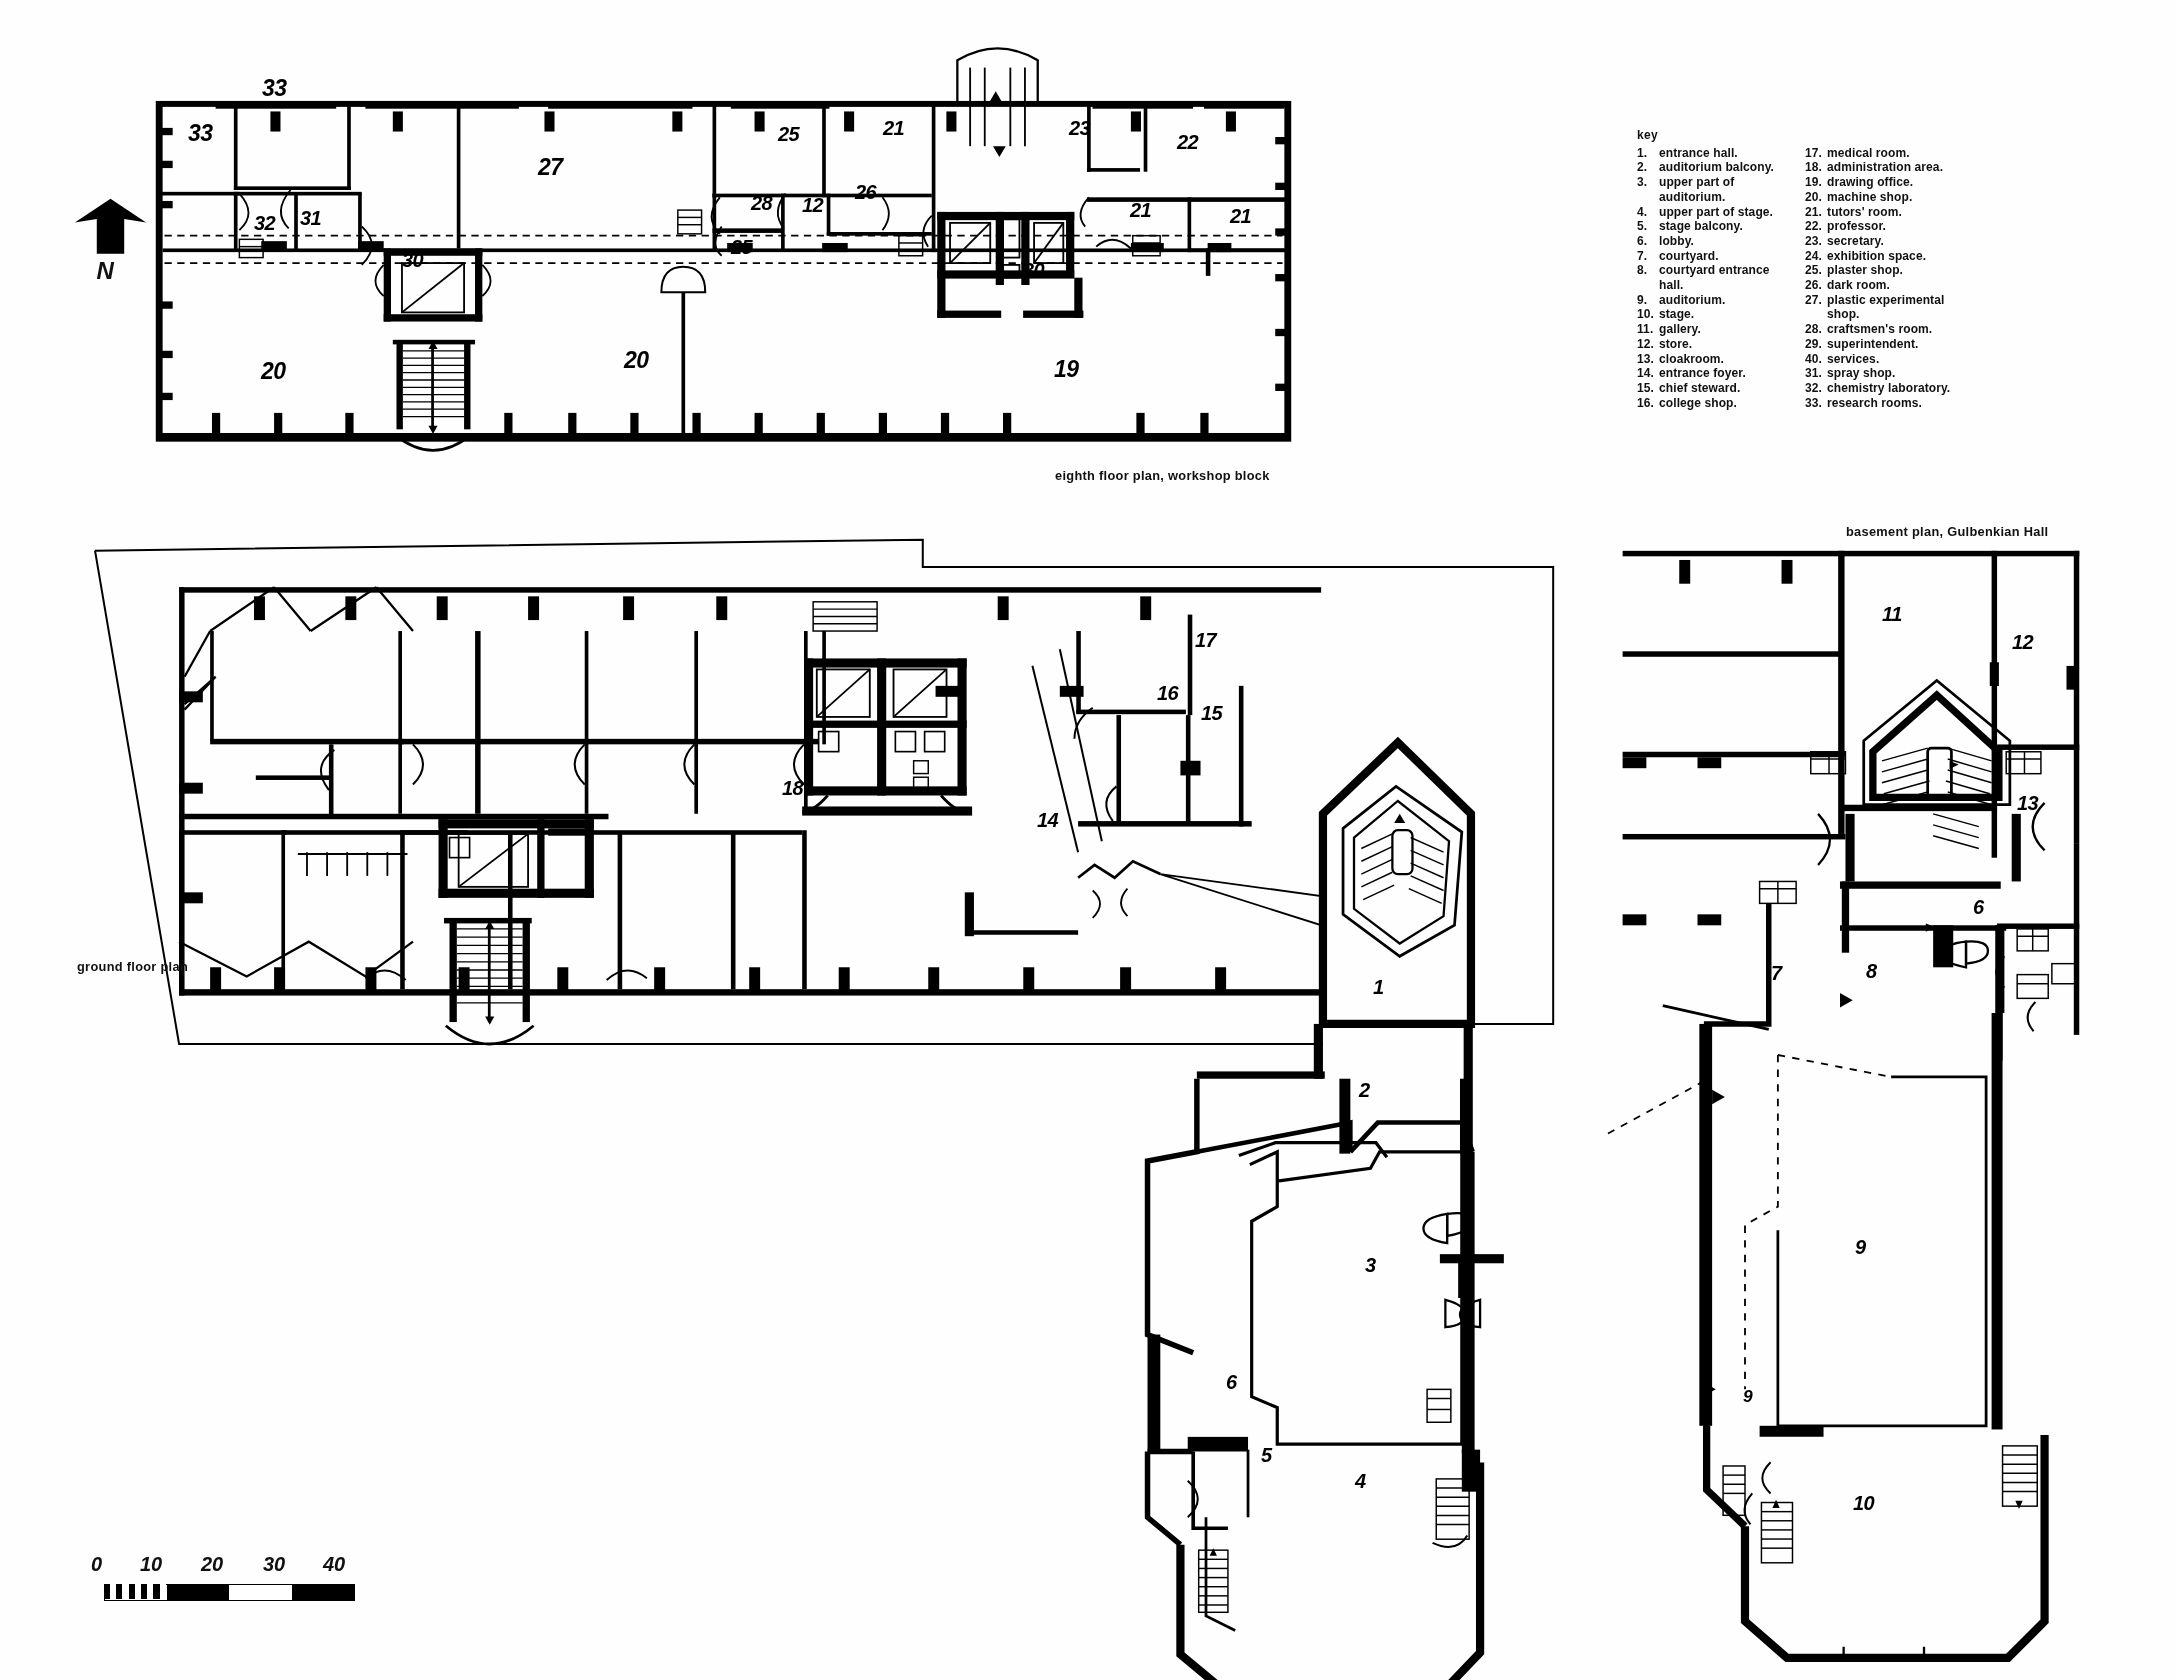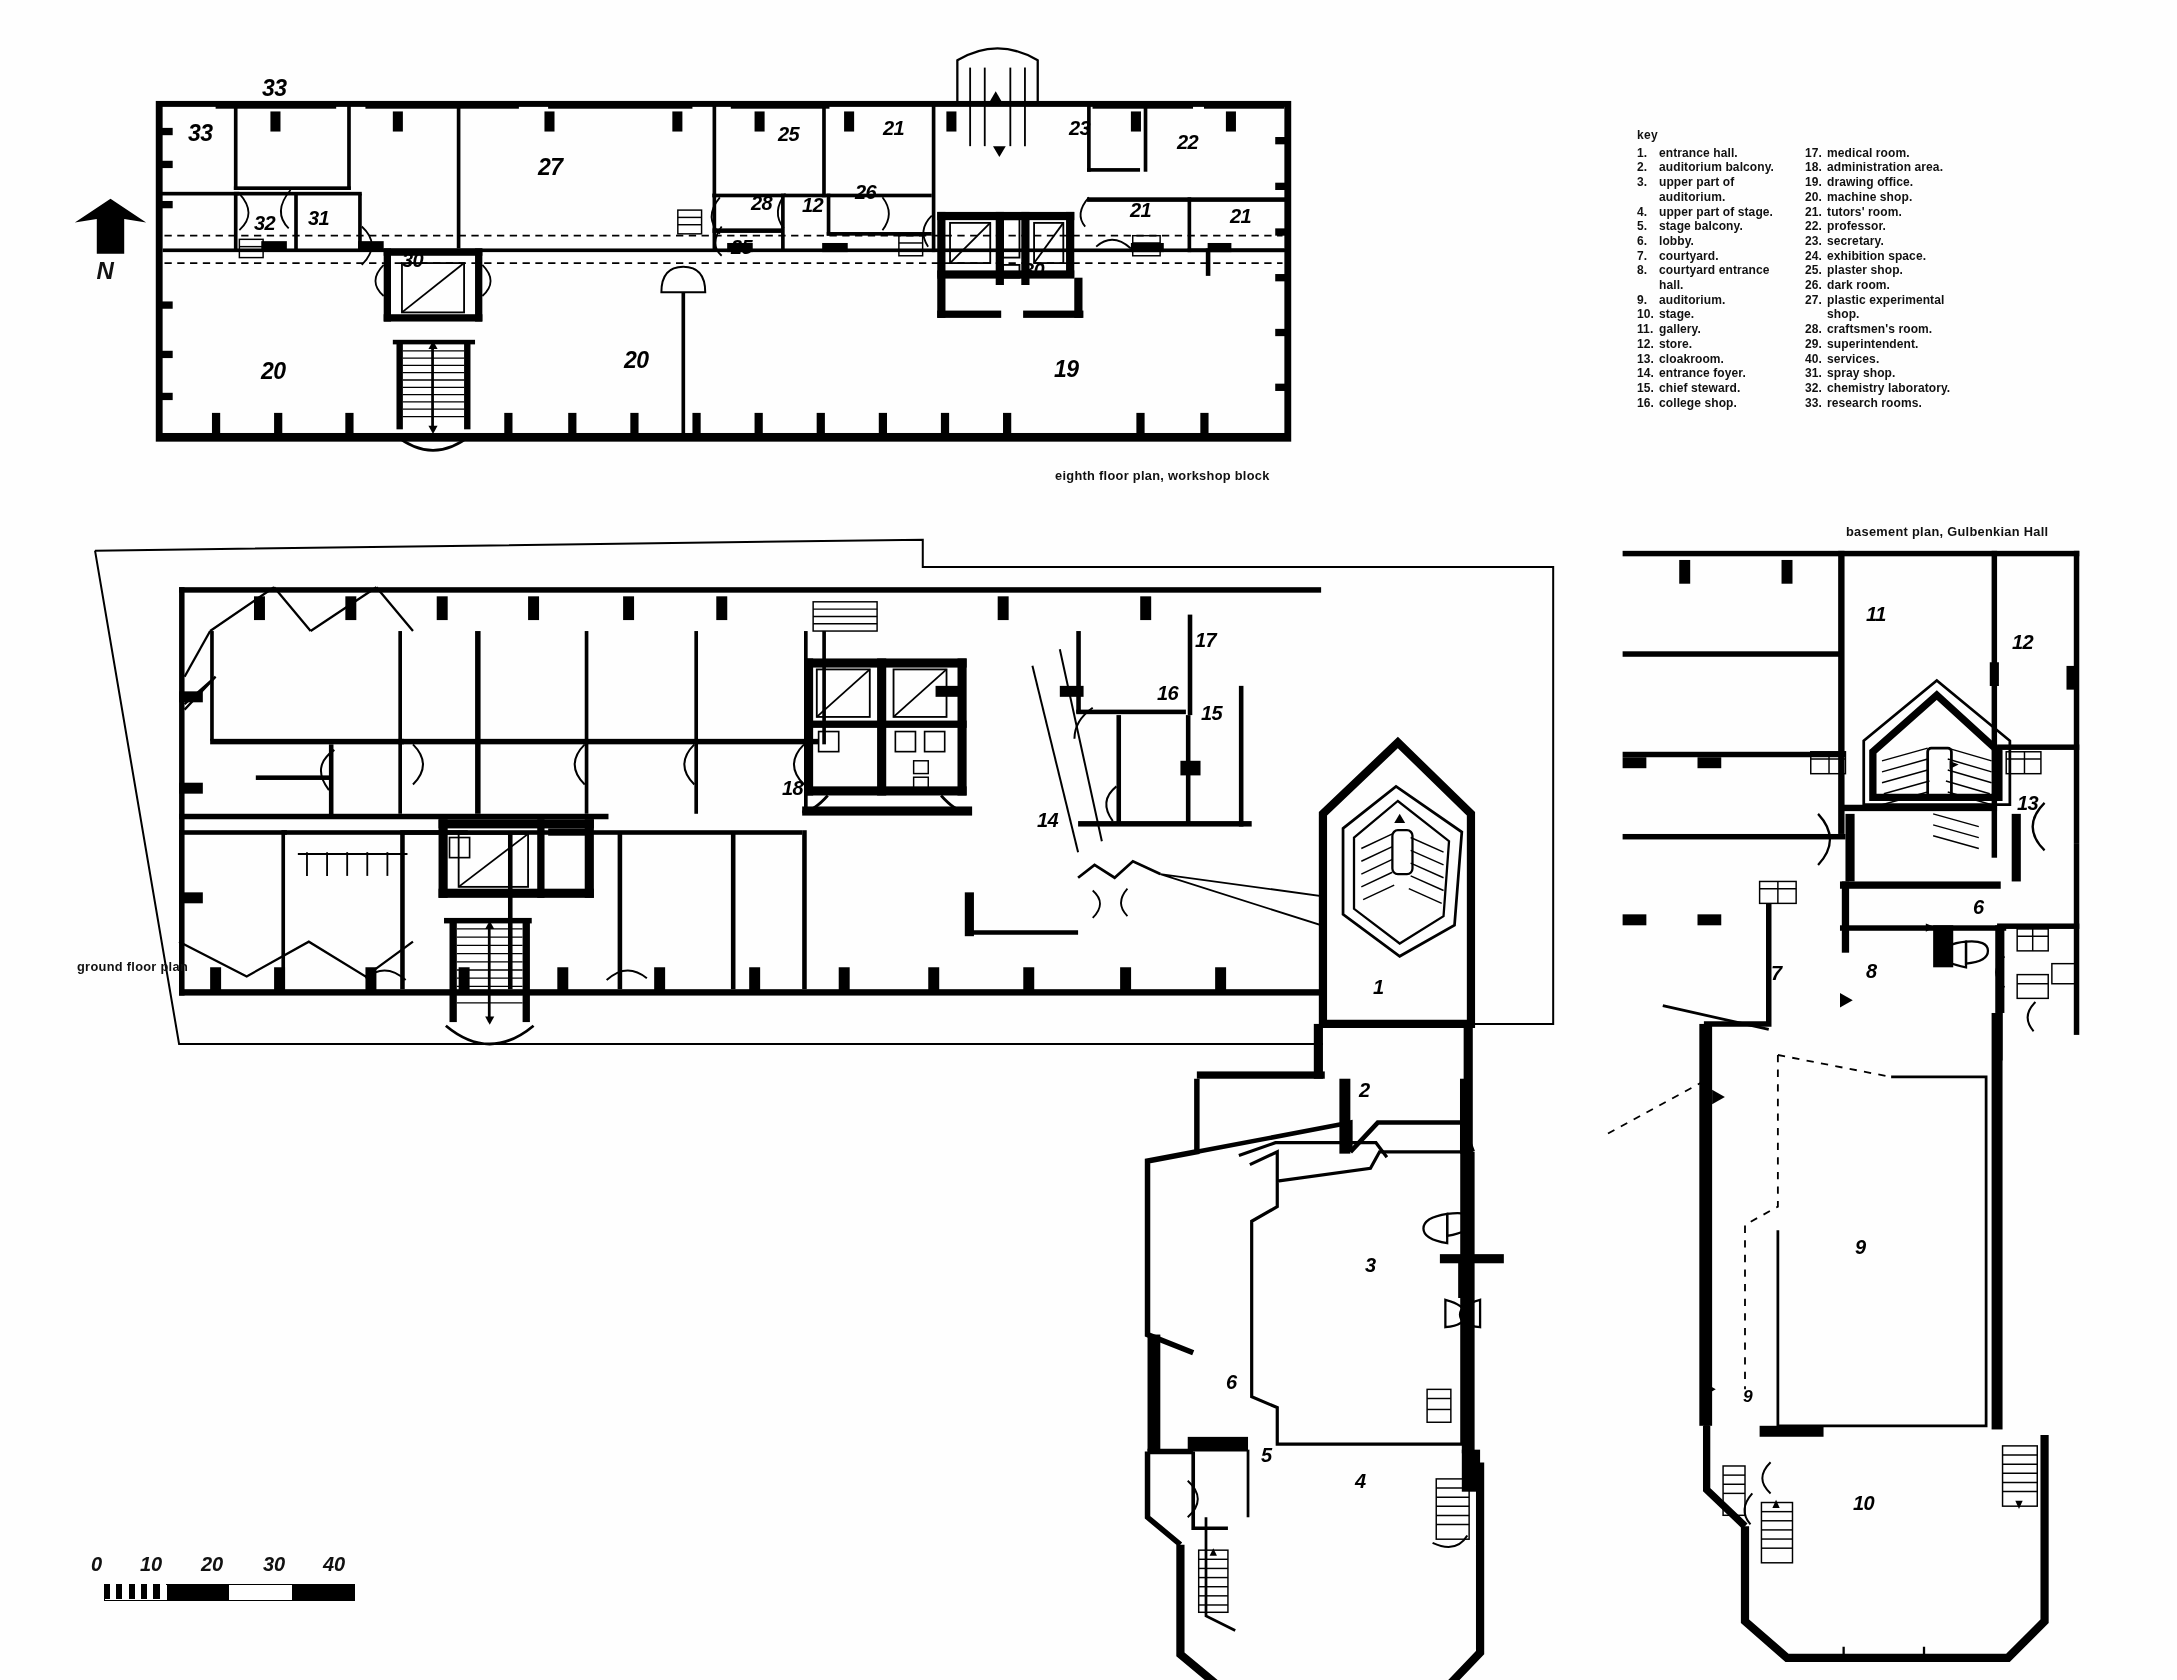--- a/index.html
+++ b/index.html
@@ -274,21 +274,21 @@
           <line x1="1240" y1="274" x2="1270" y2="274"></line>
           <rect x="262" y="262" width="26" height="20" fill="none"></rect>
           <line x1="262" y1="270" x2="288" y2="270"></line>
         </g>
       </g>
     </svg>
 
     <span class="rm l" style="left:262px;top:75px;">33</span>
     <span class="rm l" style="left:188px;top:120px;">33</span>
     <span class="rm m" style="left:254px;top:212px;">32</span>
-    <span class="rm m" style="left:300px;top:207px;margin-left:8px;">31</span>
+    <span class="rm m" style="left:300px;top:207px;">31</span>
     <span class="rm m" style="left:402px;top:249px;">30</span>
     <span class="rm l" style="left:538px;top:154px;">27</span>
     <span class="rm m" style="left:778px;top:123px;">25</span>
     <span class="rm m" style="left:883px;top:117px;">21</span>
     <span class="rm m" style="left:751px;top:192px;">28</span>
     <span class="rm m" style="left:802px;top:194px;">12</span>
     <span class="rm m" style="left:855px;top:181px;">26</span>
     <span class="rm m" style="left:731px;top:236px;">25</span>
     <span class="rm m" style="left:1069px;top:117px;">23</span>
     <span class="rm m" style="left:1177px;top:131px;">22</span>
@@ -764,21 +764,21 @@
         <g stroke-width="1.6">
           <rect x="126" y="1044" width="24" height="54" fill="none"></rect>
           <line x1="126" y1="1054" x2="150" y2="1054"></line>
           <line x1="126" y1="1064" x2="150" y2="1064"></line>
           <line x1="126" y1="1074" x2="150" y2="1074"></line>
         </g>
         <path d="M258 1242 L258 1254 L346 1254 L346 1242" stroke-width="2.5"></path>
       </g>
     </svg>
 
-    <span class="rm m" style="left:258px;top:91px;">11</span>
+    <span class="rm m" style="left:274px;top:91px;">11</span>
     <span class="rm m" style="left:404px;top:119px;">12</span>
     <span class="rm m" style="left:409px;top:280px;">13</span>
     <span class="rm m" style="left:365px;top:384px;">6</span>
     <span class="rm m" style="left:163px;top:450px;">7</span>
     <span class="rm m" style="left:258px;top:448px;">8</span>
     <span class="rm m" style="left:247px;top:724px;">9</span>
     <span class="rm s" style="left:135px;top:874px;">9</span>
     <span class="rm m" style="left:245px;top:980px;">10</span>
   </div>
 

